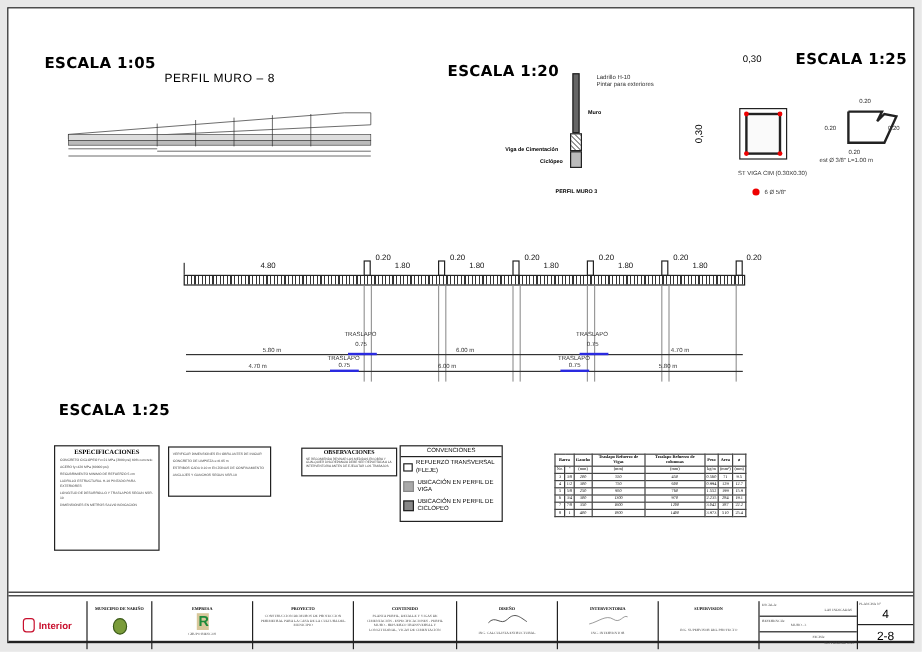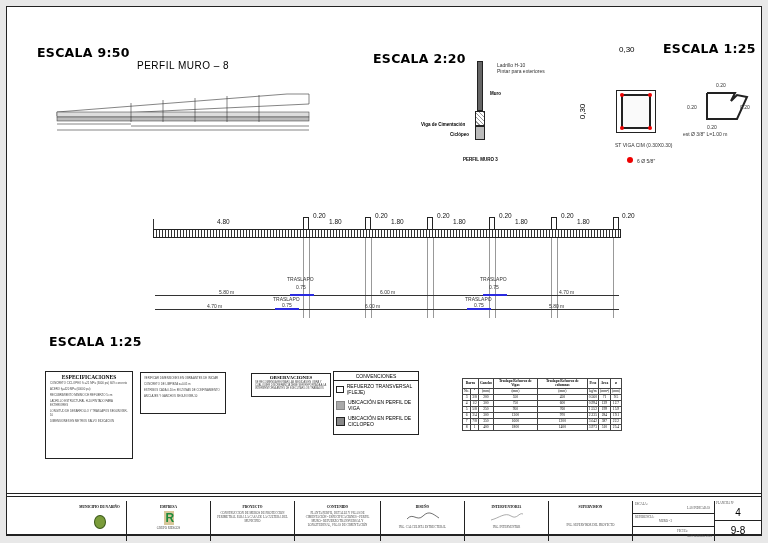--- a/index.html
+++ b/index.html
@@ -17,39 +17,39 @@
   .tbl td, .tbl th { border: 0.6px solid #444; text-align: center; padding: 0.4px 1px; height: 6px; }
   .tb-cell { position: absolute; top: 494px; height: 40px; border-right: 1px solid #222; font-size: 3.5px; text-align: center; font-family: "Liberation Serif", serif; }
   .tb-head { font-weight: bold; font-size: 3.5px; margin-top: 4px; }
   .tb-text { font-size: 3px; color: #444; line-height: 4px; padding: 2px 6px; }
 </style>
 </head>
 <body>
 
 <div class="sheet">
 
-  <div class="abs scale-title" style="left:30px;top:38px;">ESCALA 9:50</div>
+  <div class="abs scale-title" style="left:30px;top:38px;">ESCALA 1:05</div>
   <div class="abs" style="left:130px;top:53px;font-size:10px;letter-spacing:0.5px;">PERFIL MURO  –  8</div>
   <svg class="abs" style="left:40px;top:85px;" width="280" height="40">
     <polygon points="10,20 240,2 262,2 262,12 10,24" fill="#fff" stroke="#333" stroke-width="0.6"></polygon>
     <rect x="10" y="20" width="252" height="5" fill="#ddd" stroke="#333" stroke-width="0.5"></rect>
     <rect x="10" y="25" width="252" height="4" fill="#bbb" stroke="#333" stroke-width="0.5"></rect>
     <g stroke="#333" stroke-width="0.6" fill="none">
       <line x1="84" y1="11" x2="84" y2="30"></line>
         <line x1="116" y1="8" x2="116" y2="30"></line>
       <line x1="148" y1="6" x2="148" y2="30"></line>
         <line x1="180" y1="4" x2="180" y2="30"></line>
       <line x1="212" y1="3" x2="212" y2="30"></line>
       <line x1="10" y1="32" x2="84" y2="32"></line>
         <line x1="84" y1="34" x2="262" y2="34"></line>
       <line x1="10" y1="38" x2="262" y2="38"></line>
     </g>
   </svg>
 
-  <div class="abs scale-title" style="left:366px;top:44px;">ESCALA 2:20</div>
+  <div class="abs scale-title" style="left:366px;top:44px;">ESCALA 1:20</div>
   <div class="abs" style="left:470px;top:54px;width:6px;height:50px;background:#666;border:1px solid #222;"></div>
   <div class="abs" style="left:468px;top:104px;width:10px;height:15px;border:1px solid #222;background:repeating-linear-gradient(45deg,#fff 0 2px,#999 2px 3px);"></div>
   <div class="abs" style="left:468px;top:119px;width:10px;height:14px;border:1px solid #222;background:#bbb;"></div>
   <div class="abs thin" style="left:490px;top:55px;">Ladrillo H-10</div>
   <div class="abs thin" style="left:490px;top:61px;">Pintar para exteriores</div>
   <div class="abs" style="left:483px;top:84px;font-size:4.5px;font-weight:bold;">Muro</div>
   <div class="abs" style="left:414px;top:115px;font-size:4.5px;font-weight:bold;">Viga de Cimentación</div>
   <div class="abs" style="left:443px;top:125px;font-size:4.5px;font-weight:bold;">Ciclópeo</div>
   <div class="abs" style="left:456px;top:150px;font-size:4.5px;font-weight:bold;">PERFIL MURO 3</div>
 
@@ -251,20 +251,26 @@
           <td>510</td>
           <td>25.4</td>
     </tr>
   </tbody>
     </table>
 
   <div class="abs" style="left:0;top:486px;width:754px;height:1px;background:#222;"></div>
   <div class="abs" style="left:0;top:489px;width:754px;height:1px;background:#222;"></div>
   <div class="abs" style="left:0;top:527px;width:754px;height:1px;background:#222;"></div>
 
+  <div class="tb-cell" style="left:0;width:66px;">
+    <div style="display:flex;align-items:center;justify-content:center;height:40px;">
+      <span style="display:inline-block;width:10px;height:12px;border:1px solid #c8102e;border-radius:3px;margin-right:3px;"></span>
+      <span style="color:#c8102e;font-family:'Liberation Sans',sans-serif;font-weight:bold;font-size:8px;">Interior</span>
+    </div>
+  </div>
   <div class="tb-cell" style="left:66px;width:54px;">
     <div class="tb-head">MUNICIPIO DE NARIÑO</div>
     <div style="width:12px;height:14px;margin:6px auto 0;border-radius:50%;background:#7a9c3a;border:1px solid #3b5a1a;"></div>
   </div>
   <div class="tb-cell" style="left:120px;width:84px;">
     <div class="tb-head">EMPRESA</div>
     <div style="width:10px;height:14px;margin:2px auto 0;background:#d8c79a;position:relative;">
       <span style="position:absolute;left:2px;top:0;font-weight:bold;color:#1e8a3a;font-size:12px;font-family:'Liberation Sans',sans-serif;line-height:14px;">R</span>
     </div>
     <div class="tb-text" style="padding:1px;">GRUPO RIESGOS</div>
@@ -307,15 +313,15 @@
     <div style="height:13px;padding:1px 2px;position:relative;">
       <span class="tb-text" style="position:absolute;left:44px;top:2px;padding:0;">FECHA:</span>
       <span class="tb-text" style="position:absolute;right:2px;top:7px;padding:0;">SEPTIEMBRE 2023</span>
     </div>
   </div>
   <div class="tb-cell" style="left:708px;width:46px;border-right:none;">
     <div style="height:20px;border-bottom:1px solid #222;position:relative;">
       <div class="tb-text" style="position:absolute;left:1px;top:0;padding:0;">PLANCHA N°</div>
       <div style="font-family:'Liberation Sans',sans-serif;font-size:10px;padding-top:6px;">4</div>
     </div>
-    <div style="font-family:'Liberation Sans',sans-serif;font-size:10px;padding-top:4px;">9-8</div>
+    <div style="font-family:'Liberation Sans',sans-serif;font-size:10px;padding-top:4px;">2-8</div>
   </div>
 </div>
 
 </body></html>

